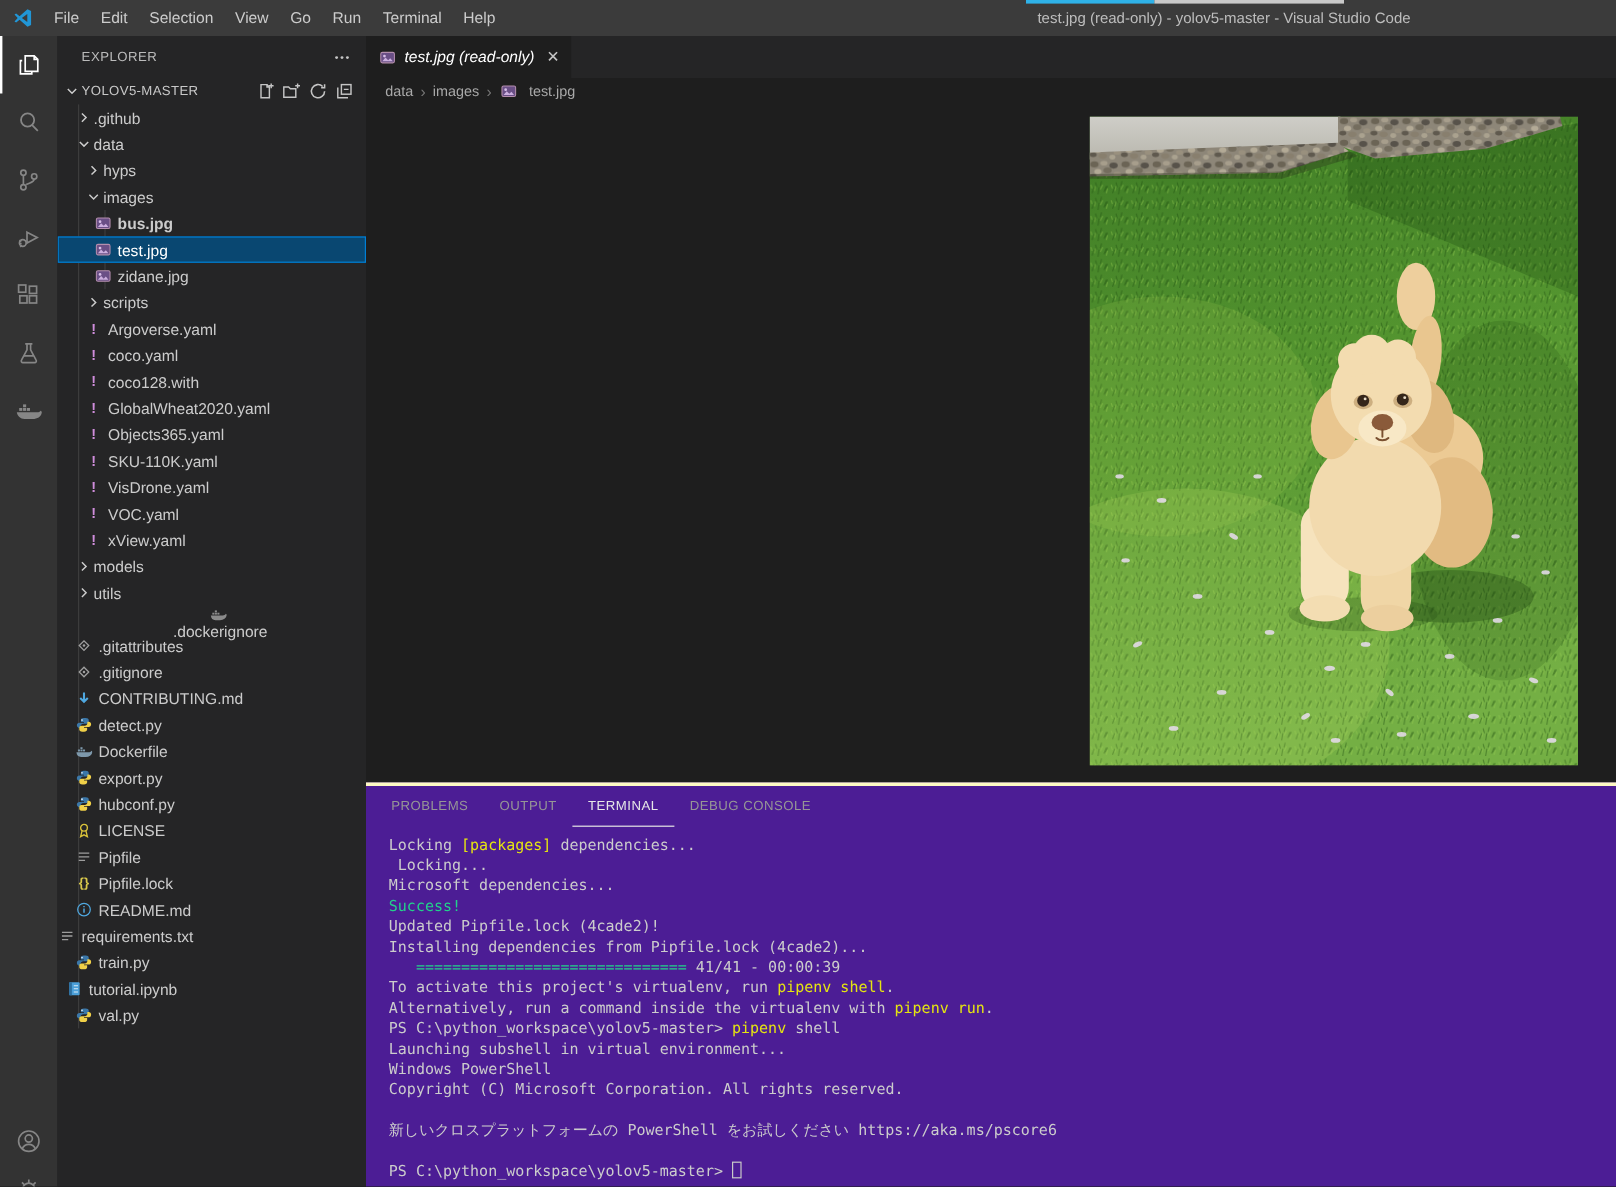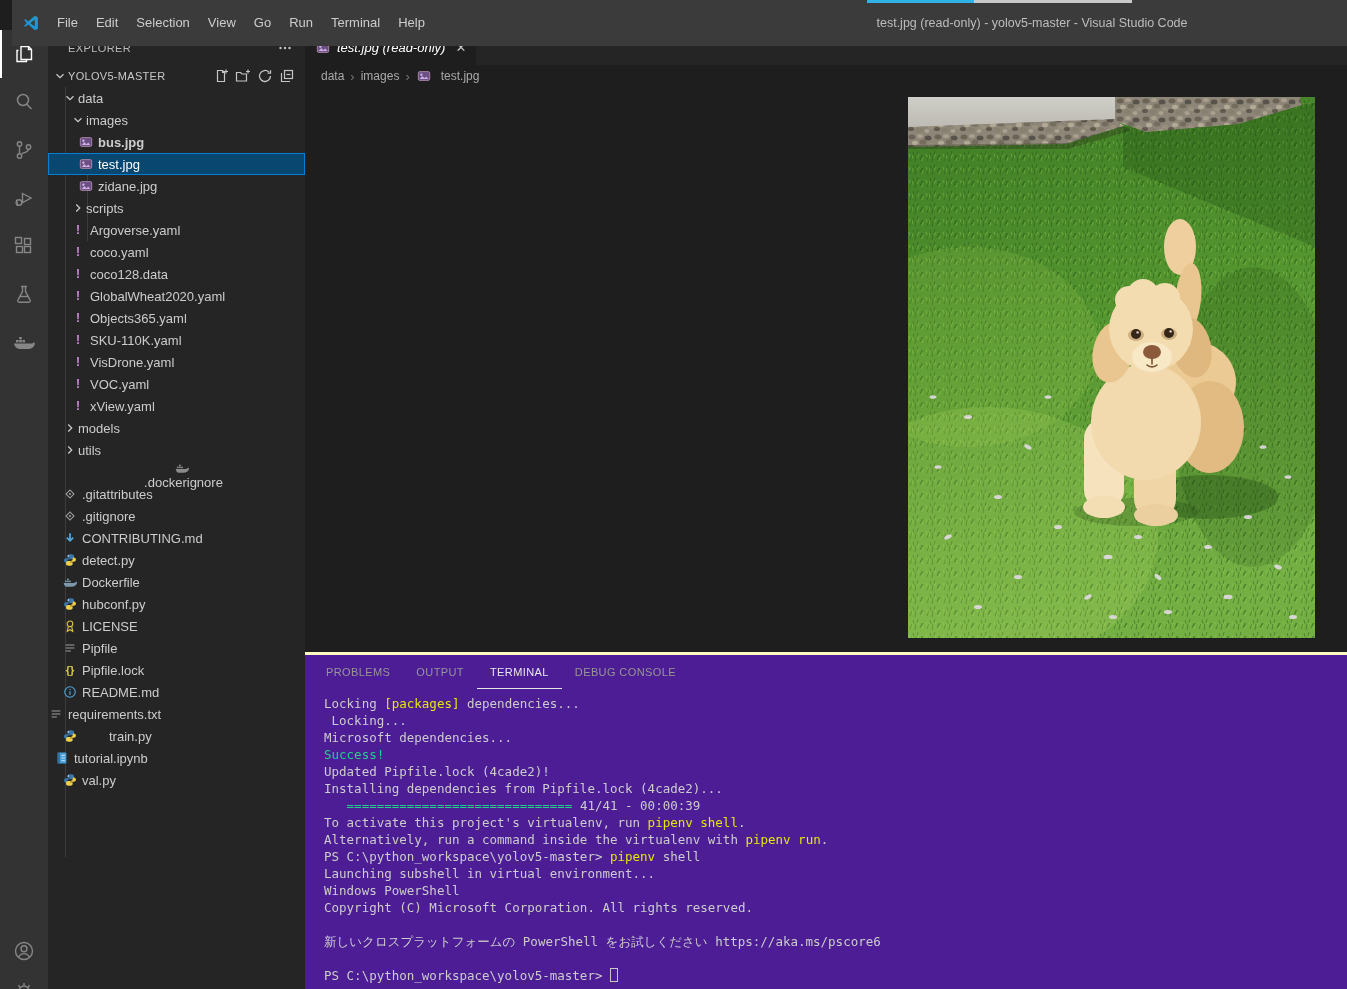--- a/index.html
+++ b/index.html
@@ -1,19 +1,19 @@
 <!DOCTYPE html>
 <html><head>
 <meta charset="utf-8">
 <style>
   html,body{margin:0;padding:0;background:#1e1e1e}
   #app{position:relative;width:1347px;height:989px;overflow:hidden;background:#1e1e1e;
        font-family:"Liberation Sans",sans-serif;color:#cccccc;cursor:default;user-select:none}
   
-  .titlebar{position:absolute;top:0;left:12px;right:0;height:46px;background:#3b3b3b;
+  .titlebar{position:absolute;top:0;left:0;right:0;height:30px;background:#3b3b3b;
             display:flex;align-items:center;font-size:13px;color:#cccccc;z-index:6}
   .logo{margin:0 8px 0 10px;display:flex;align-items:center}
   .menus{display:flex}
   .menu-item{padding:0 9px;line-height:30px}
   .window-title{position:absolute;left:690px;width:660px;text-align:center;
                 font-size:12.5px;color:#bdbdbd;line-height:30px;pointer-events:none}
   .top-strip{position:absolute;top:0;left:855px;height:3px;display:flex;z-index:7}
   .top-strip .seg1{width:107px;height:3px;background:#2fb2e8}
   .top-strip .seg2{width:158px;height:3px;background:#c9c9c9}
   
@@ -231,31 +231,47 @@
               <rect x="5.5" y="2.5" width="8" height="8"></rect>
               <path d="M7.5 6.5h4"></path>
               <path d="M2.5 5v8.5H11"></path>
             </svg>
           </span>
         </span>
     </div>
     <div class="tree" id="file-tree">
       <div class="indent-guide" style="left:17px;top:0;height:770px"></div>
       <div class="indent-guide" style="left:39px;top:88px;height:66px"></div>
+    <div class="tree-row" style="padding-left: 14px;">
+          <span class="chev">
+            <svg viewBox="0 0 16 16" fill="none" stroke="currentColor" stroke-width="1.4">
+              <path d="M6 4l4 4-4 4"></path>
+            </svg>
+          </span>
+          <span>.github</span>
+        </div>
         <div class="tree-row" style="padding-left: 14px;">
           <span class="chev">
             <svg viewBox="0 0 16 16" fill="none" stroke="currentColor" stroke-width="1.4">
               <path d="M4 6l4 4 4-4"></path>
             </svg>
           </span>
           <span>data</span>
         </div>
         <div class="tree-row" style="padding-left: 22px;">
           <span class="chev">
             <svg viewBox="0 0 16 16" fill="none" stroke="currentColor" stroke-width="1.4">
+              <path d="M6 4l4 4-4 4"></path>
+            </svg>
+          </span>
+          <span>hyps</span>
+        </div>
+        <div class="tree-row" style="padding-left: 22px;">
+          <span class="chev">
+            <svg viewBox="0 0 16 16" fill="none" stroke="currentColor" stroke-width="1.4">
               <path d="M4 6l4 4 4-4"></path>
             </svg>
           </span>
           <span>images</span>
         </div>
         <div class="tree-row" style="padding-left: 30px; font-weight: bold;">
           <span class="glyph">
             <svg viewBox="0 0 16 16" width="14" height="14">
               <rect x="1.5" y="3" width="13" height="10" rx="1.5" fill="#6a4f86" stroke="#b48ead" stroke-width="1"></rect>
               <circle cx="5" cy="6.5" r="1.3" fill="#d8bfe8"></circle>
@@ -301,21 +317,21 @@
         <div class="tree-row" style="padding-left: 22px;">
           <span class="glyph">
             <span class="glyph-warn">!</span>
           </span>
           <span>coco.yaml</span>
         </div>
         <div class="tree-row" style="padding-left: 22px;">
           <span class="glyph">
             <span class="glyph-warn">!</span>
           </span>
-          <span>coco128.data</span>
+          <span>coco128.with</span>
         </div>
         <div class="tree-row" style="padding-left: 22px;">
           <span class="glyph">
             <span class="glyph-warn">!</span>
           </span>
           <span>GlobalWheat2020.yaml</span>
         </div>
         <div class="tree-row" style="padding-left: 22px;">
           <span class="glyph">
             <span class="glyph-warn">!</span>
@@ -423,20 +439,30 @@
           <span>Dockerfile</span>
         </div>
         <div class="tree-row" style="padding-left: 14px;">
           <span class="glyph">
             <svg viewBox="0 0 16 16" width="14" height="14">
               <path d="M7.9 1.5c-1.9 0-2.9.8-2.9 2v1.8h3v.7H3.6C2.2 6 1.2 7 1.2 8.5c0 1.4 1 2.5 2.4 2.5h1.2V9.4C4.8 8 5.9 7 7.3 7h3.2c1.1 0 2-.9 2-2V3.5c0-1.2-1-2-2.9-2z" fill="#3b77a8"></path>
               <path d="M8.1 14.5c1.9 0 2.9-.8 2.9-2v-1.8H8v-.7h4.4c1.4 0 2.4-1 2.4-2.5 0-1.4-1-2.5-2.4-2.5h-1.2v1.6c0 1.4-1.1 2.4-2.5 2.4H5.5c-1.1 0-2 .9-2 2v1.5c0 1.2 1 2 2.9 2z" fill="#f0d048"></path>
               <circle cx="6.1" cy="3.4" r=".8" fill="#e8f0f8"></circle>
             </svg>
           </span>
+          <span>export.py</span>
+        </div>
+        <div class="tree-row" style="padding-left: 14px;">
+          <span class="glyph">
+            <svg viewBox="0 0 16 16" width="14" height="14">
+              <path d="M7.9 1.5c-1.9 0-2.9.8-2.9 2v1.8h3v.7H3.6C2.2 6 1.2 7 1.2 8.5c0 1.4 1 2.5 2.4 2.5h1.2V9.4C4.8 8 5.9 7 7.3 7h3.2c1.1 0 2-.9 2-2V3.5c0-1.2-1-2-2.9-2z" fill="#3b77a8"></path>
+              <path d="M8.1 14.5c1.9 0 2.9-.8 2.9-2v-1.8H8v-.7h4.4c1.4 0 2.4-1 2.4-2.5 0-1.4-1-2.5-2.4-2.5h-1.2v1.6c0 1.4-1.1 2.4-2.5 2.4H5.5c-1.1 0-2 .9-2 2v1.5c0 1.2 1 2 2.9 2z" fill="#f0d048"></path>
+              <circle cx="6.1" cy="3.4" r=".8" fill="#e8f0f8"></circle>
+            </svg>
+          </span>
           <span>hubconf.py</span>
         </div>
         <div class="tree-row" style="padding-left: 14px;">
           <span class="glyph">
             <svg viewBox="0 0 16 16" width="14" height="14" fill="none" stroke="#d9c23a" stroke-width="1.3">
               <circle cx="8" cy="5.5" r="3.2"></circle>
               <path d="M6.2 8.2L4.8 14l3.2-1.8L11.2 14 9.8 8.2"></path>
             </svg>
           </span>
           <span>LICENSE</span>
@@ -465,21 +491,21 @@
           <span>README.md</span>
         </div>
         <div class="tree-row" style="">
           <span class="glyph">
             <svg viewBox="0 0 16 16" width="14" height="14" fill="none" stroke="#9d9d9d" stroke-width="1.2">
               <path d="M3 4.5h10M3 8h10M3 11.5h6"></path>
             </svg>
           </span>
           <span>requirements.txt</span>
         </div>
-        <div class="tree-row" style="padding-left: 14px; gap: 27px;">
+        <div class="tree-row" style="padding-left: 14px;">
           <span class="glyph">
             <svg viewBox="0 0 16 16" width="14" height="14">
               <path d="M7.9 1.5c-1.9 0-2.9.8-2.9 2v1.8h3v.7H3.6C2.2 6 1.2 7 1.2 8.5c0 1.4 1 2.5 2.4 2.5h1.2V9.4C4.8 8 5.9 7 7.3 7h3.2c1.1 0 2-.9 2-2V3.5c0-1.2-1-2-2.9-2z" fill="#3b77a8"></path>
               <path d="M8.1 14.5c1.9 0 2.9-.8 2.9-2v-1.8H8v-.7h4.4c1.4 0 2.4-1 2.4-2.5 0-1.4-1-2.5-2.4-2.5h-1.2v1.6c0 1.4-1.1 2.4-2.5 2.4H5.5c-1.1 0-2 .9-2 2v1.5c0 1.2 1 2 2.9 2z" fill="#f0d048"></path>
               <circle cx="6.1" cy="3.4" r=".8" fill="#e8f0f8"></circle>
             </svg>
           </span>
           <span>train.py</span>
         </div>
         <div class="tree-row" style="padding-left: 6px;">

